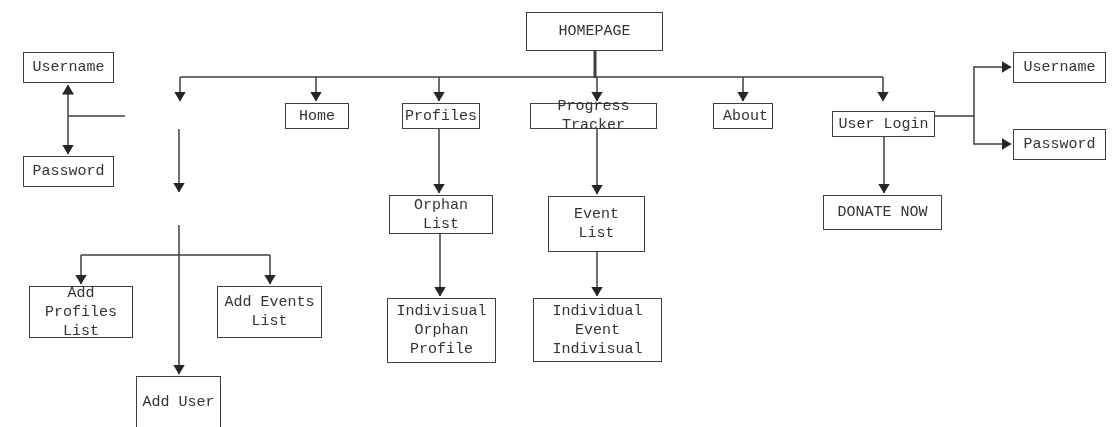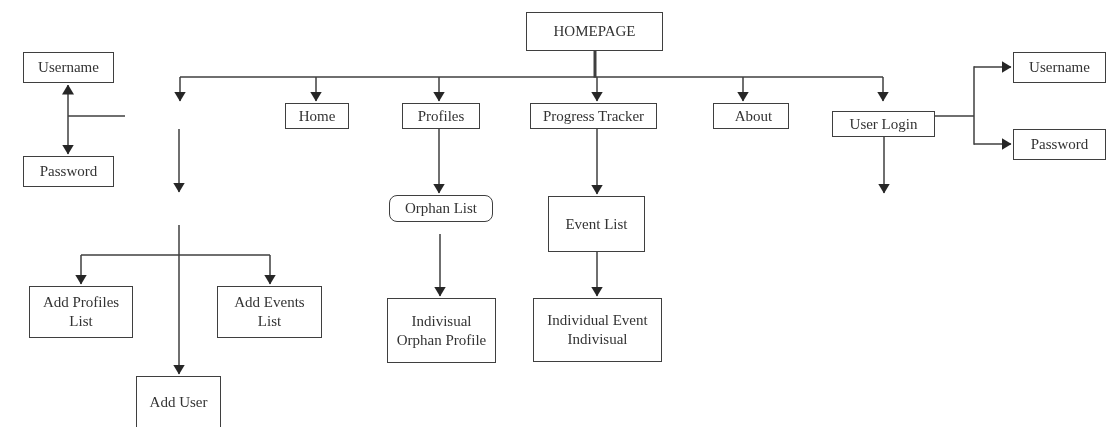--- a/index.html
+++ b/index.html
@@ -5,21 +5,21 @@
   html, body {
     margin: 0;
     padding: 0;
     background: #ffffff;
   }
   .canvas {
     position: relative;
     width: 1120px;
     height: 427px;
     background: #ffffff;
-    font-family: Liberation Serif, serif;
+    font-family: Liberation Mono, monospace;
     color: #333333;
     overflow: hidden;
   }
   .edges {
     position: absolute;
     left: 0; top: 0;
     width: 1120px;
     height: 427px;
   }
   .edges line { stroke: #3f3f3f; stroke-width: 1.5; }
@@ -83,28 +83,29 @@
   </svg>
 
   <div class="node" style="left:526px; top:12px; width:137px; height:39px;">HOMEPAGE</div>
 
   <div class="node" style="left:23px; top:52px; width:91px; height:31px;">Username</div>
   <div class="node" style="left:23px; top:156px; width:91px; height:31px;">Password</div>
 
   <div class="node" style="left:285px; top:103px; width:64px; height:26px;">Home</div>
   <div class="node" style="left:402px; top:103px; width:78px; height:26px;">Profiles</div>
   <div class="node" style="left:530px; top:103px; width:127px; height:26px;">Progress Tracker</div>
-  <div class="node" style="left:713px; top:103px; width:76px; height:26px;padding-left:8px;">About</div>
+  <div class="node" style="left:713px; top:103px; width:60px; height:26px;padding-left:8px;">About</div>
   <div class="node" style="left:832px; top:111px; width:103px; height:26px;">User Login</div>
 
   <div class="node" style="left:1013px; top:52px; width:93px; height:31px;">Username</div>
   <div class="node" style="left:1013px; top:129px; width:93px; height:31px;">Password</div>
 
-  <div class="node" style="left:389px; top:195px; width:104px; height:27px;border-radius:8px;">Orphan List</div>
+  <div class="node" style="left:389px; top:195px; width:104px; height:39px;">Orphan List</div>
   <div class="node" style="left:548px; top:196px; width:97px; height:56px;">Event List</div>
+  <div class="node" style="left:823px; top:195px; width:119px; height:35px;">DONATE NOW</div>
 
   <div class="node" style="left:217px; top:286px; width:105px; height:52px;">Add Events List</div>
   <div class="node" style="left:29px; top:286px; width:104px; height:52px;">Add Profiles List</div>
   <div class="node" style="left:136px; top:376px; width:85px; height:52px;">Add User</div>
 
   <div class="node" style="left:387px; top:298px; width:109px; height:65px;">Indivisual Orphan Profile</div>
   <div class="node" style="left:533px; top:298px; width:129px; height:64px;">Individual Event Indivisual</div>
 
 </div>
 

